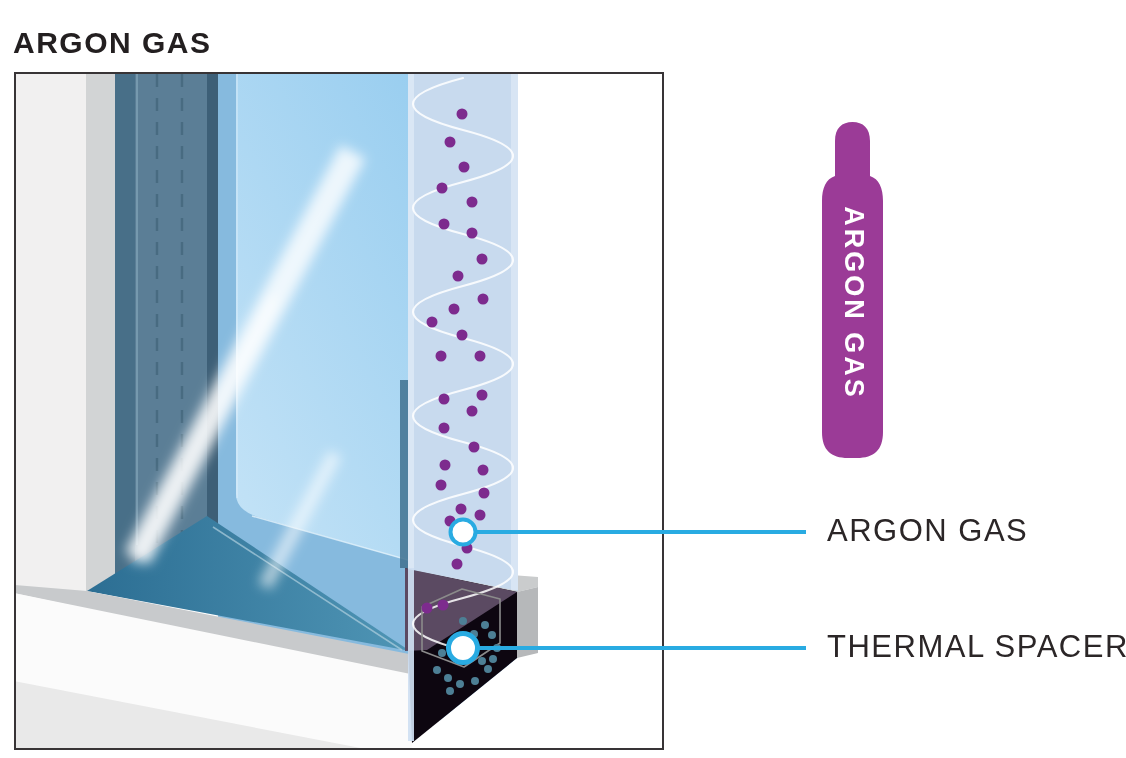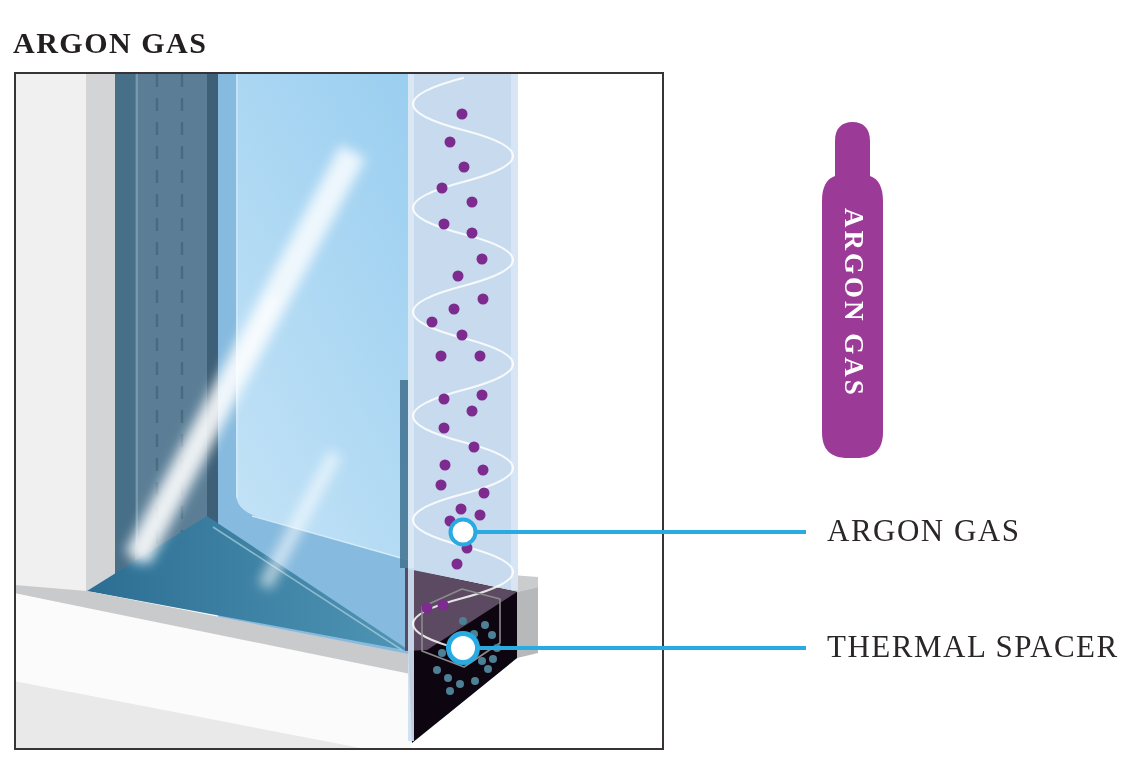--- a/index.html
+++ b/index.html
@@ -1,18 +1,18 @@
 <!DOCTYPE html>
 <html><head>
 <meta charset="utf-8">
 <style>
   html,body{margin:0;padding:0;background:#fff;}
   body{width:1126px;height:758px;position:relative;overflow:hidden;
        font-family:"Liberation Sans",sans-serif;}
-  .stage{position:absolute;inset:0;width:1126px;height:663px;font-family:Liberation Serif, serif;}
+  .stage{position:absolute;inset:0;width:1126px;height:663px;}
   svg.canvas{position:absolute;left:0;top:0;z-index:1;}
   .txt{position:absolute;z-index:2;white-space:nowrap;}
   .page-title{left:13px;top:6px;font-size:30px;font-weight:700;
       letter-spacing:1.5px;color:#231f20;}
   .callout-label{font-size:31px;font-weight:400;letter-spacing:1.5px;color:#2b2627;}
   .callout-label.argon{left:827px;top:513px;}
   .callout-label.spacer{left:827px;top:629px;}
   .cyl-label{left:853px;top:303px;transform:translate(-50%,-50%) rotate(90deg);
       font-size:27px;font-weight:700;letter-spacing:3px;color:#ffffff;z-index:2;}
 </style>

